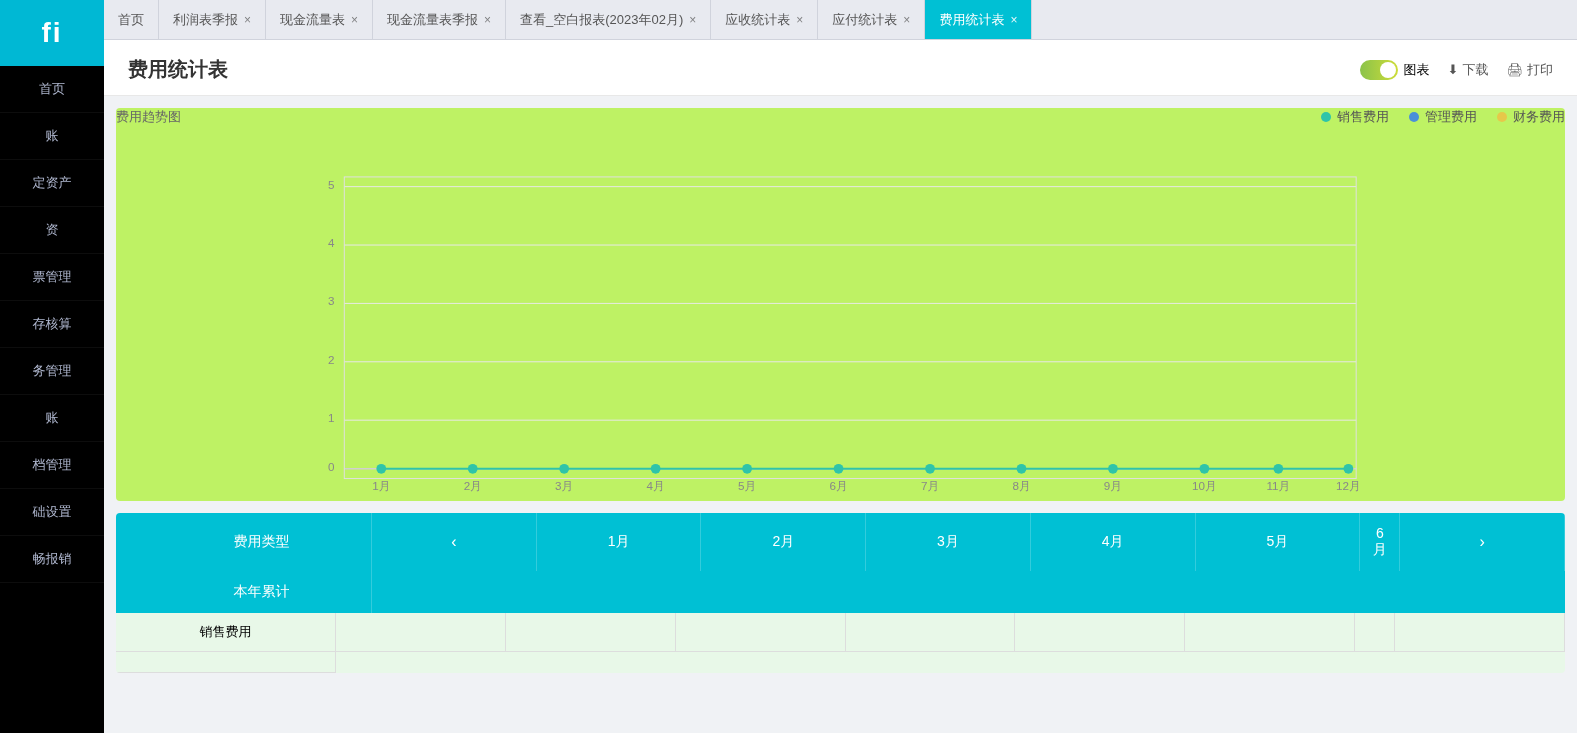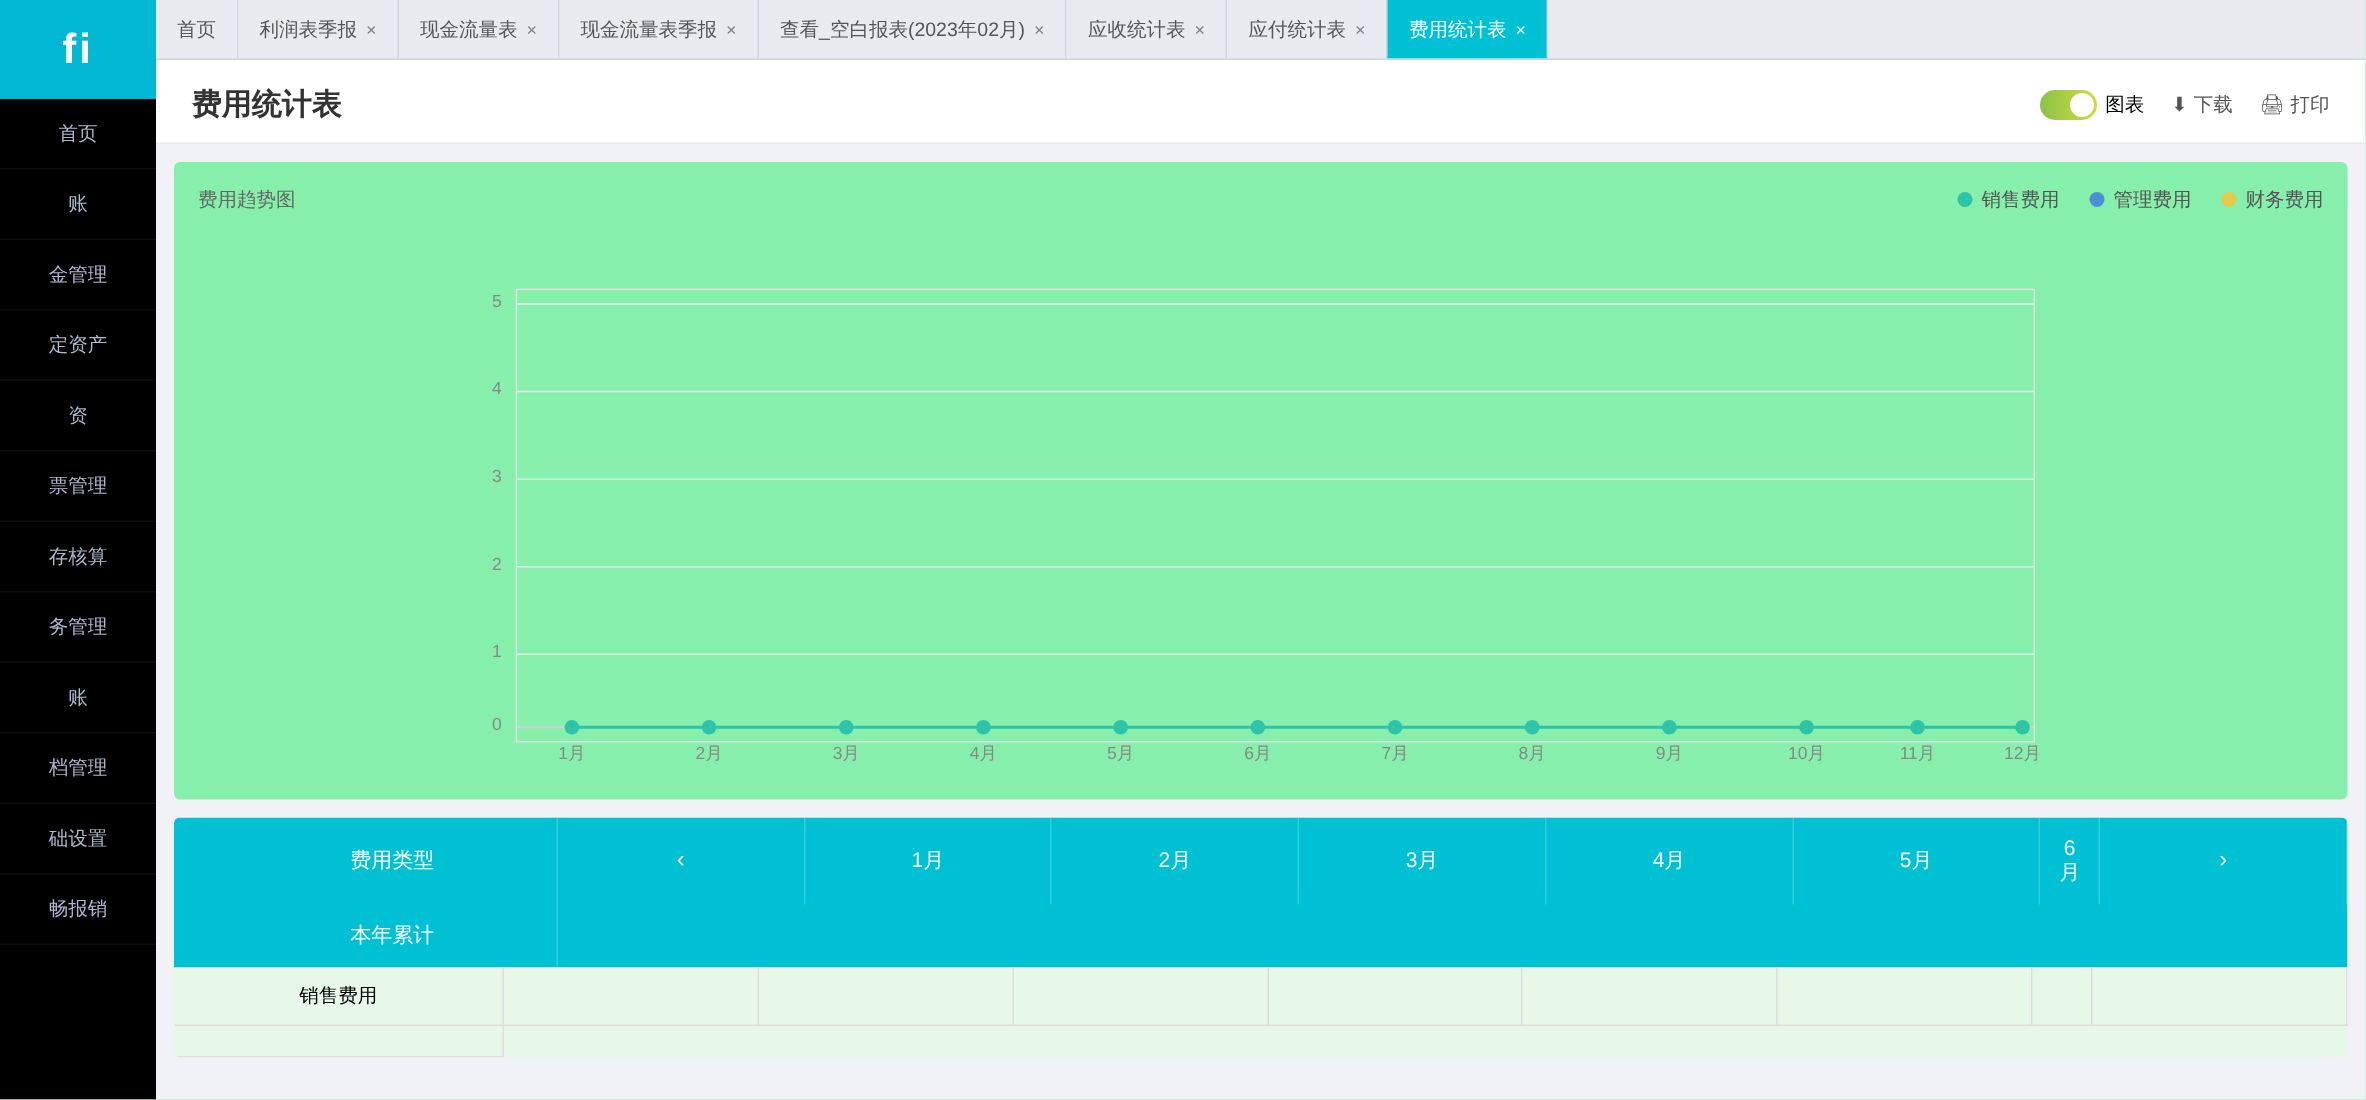--- a/index.html
+++ b/index.html
@@ -137,23 +137,23 @@
       display: flex;
       align-items: center;
       gap: 4px;
       font-size: 13px;
       color: #555;
       cursor: pointer;
     }
 
     
     .chart-section {
-      background: #86efac;
+      background: #bef264;
       margin: 12px;
-      padding: 16px;
+      padding: 0;
       border-radius: 4px;
     }
     .chart-header {
       display: flex;
       align-items: center;
       justify-content: space-between;
       margin-bottom: 12px;
     }
     .chart-title {
       font-size: 13px;
@@ -227,21 +227,20 @@
       padding: 0 4px;
     }
   </style>
 </head>
 <body>
 
 <div class="sidebar">
   <div class="sidebar-logo">fi</div>
   <div class="sidebar-item">首页</div>
   <div class="sidebar-item">账</div>
-  <div class="sidebar-item">金管理</div>
   <div class="sidebar-item">定资产</div>
   <div class="sidebar-item">资</div>
   <div class="sidebar-item">票管理</div>
   <div class="sidebar-item">存核算</div>
   <div class="sidebar-item">务管理</div>
   <div class="sidebar-item">账</div>
   <div class="sidebar-item">档管理</div>
   <div class="sidebar-item">础设置</div>
   <div class="sidebar-item">畅报销</div>
 </div>

